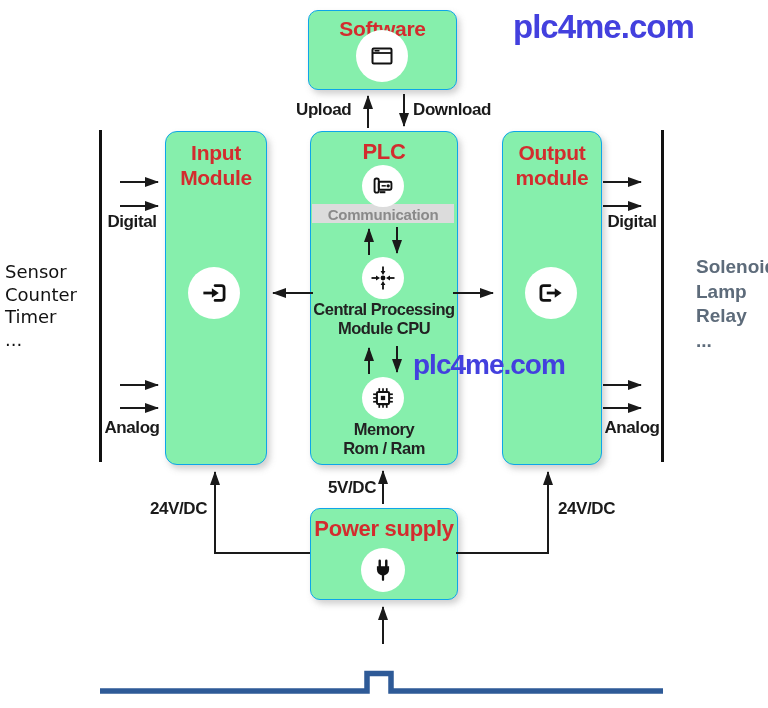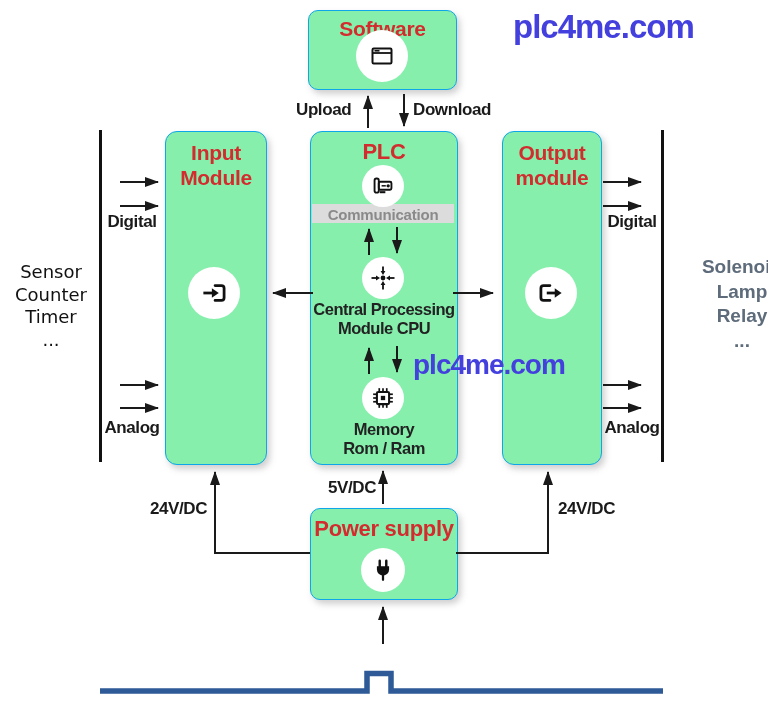--- a/index.html
+++ b/index.html
@@ -7,21 +7,21 @@
           font-family:"Liberation Sans",sans-serif;color:#1a1a1a;}
   .box{position:absolute;background:#86efac;border:1px solid #0ea5e9;border-radius:10px;
        box-shadow:3px 4px 6px rgba(120,120,120,.35);z-index:1;}
   .circle{position:absolute;background:#ffffff;border-radius:50%;z-index:3;
           display:flex;align-items:center;justify-content:center;}
   .red-title{position:absolute;width:100%;text-align:center;color:#d32c2e;font-weight:bold;
              letter-spacing:-0.3px;z-index:3;line-height:1.18;}
   .lbl{position:absolute;font-weight:bold;font-size:17px;letter-spacing:-0.4px;z-index:4;
        white-space:nowrap;color:#1a1a1a;}
   .wm{position:absolute;font-weight:bold;color:#4340de;z-index:6;letter-spacing:-1px;white-space:nowrap;}
-  .sideblock{position:absolute;text-align:center;z-index:4;}
+  .sideblock{position:absolute;z-index:4;}
   .sideblock div{white-space:nowrap;}
   .vbar{position:absolute;width:3px;background:#111;z-index:2;}
   .strip{position:absolute;background:#dcdcdc;z-index:3;display:flex;align-items:flex-end;justify-content:center;
          font-weight:bold;color:#8a8a8a;font-size:15px;letter-spacing:-0.2px;}
   .plc-text{position:absolute;width:100%;text-align:center;font-weight:bold;font-size:16.5px;
             letter-spacing:-0.5px;line-height:19px;z-index:3;color:#222;}
   svg.overlay{position:absolute;left:0;top:0;z-index:2;pointer-events:none;}
   .icon-svg{display:block;}
 </style>
 </head>

